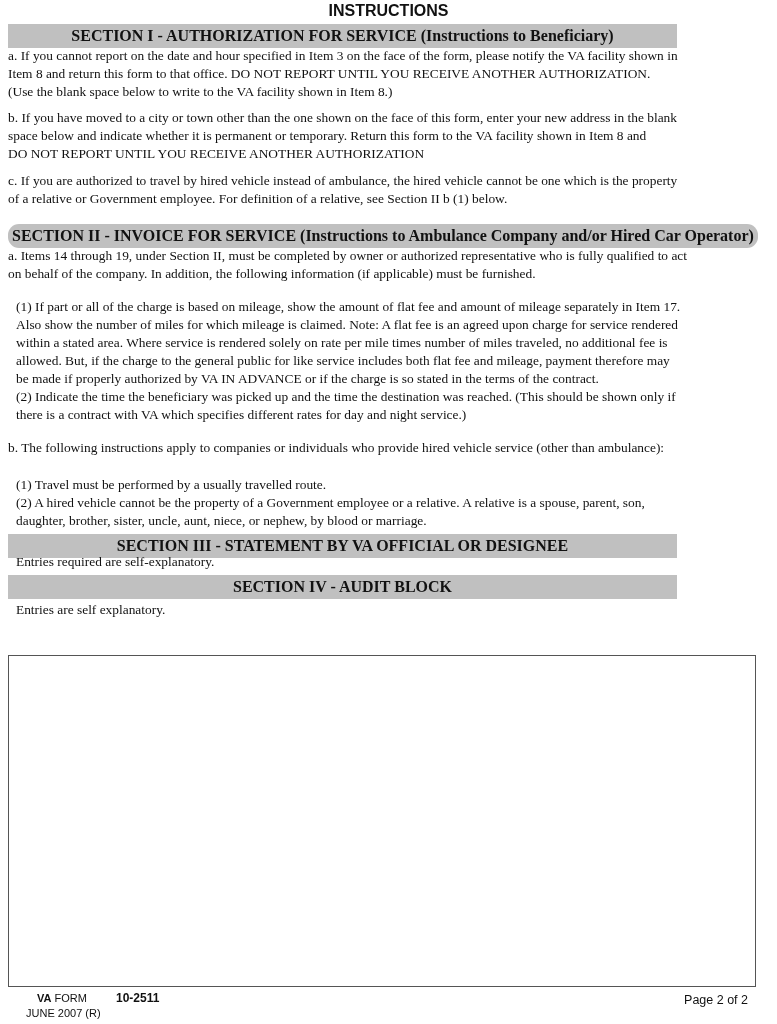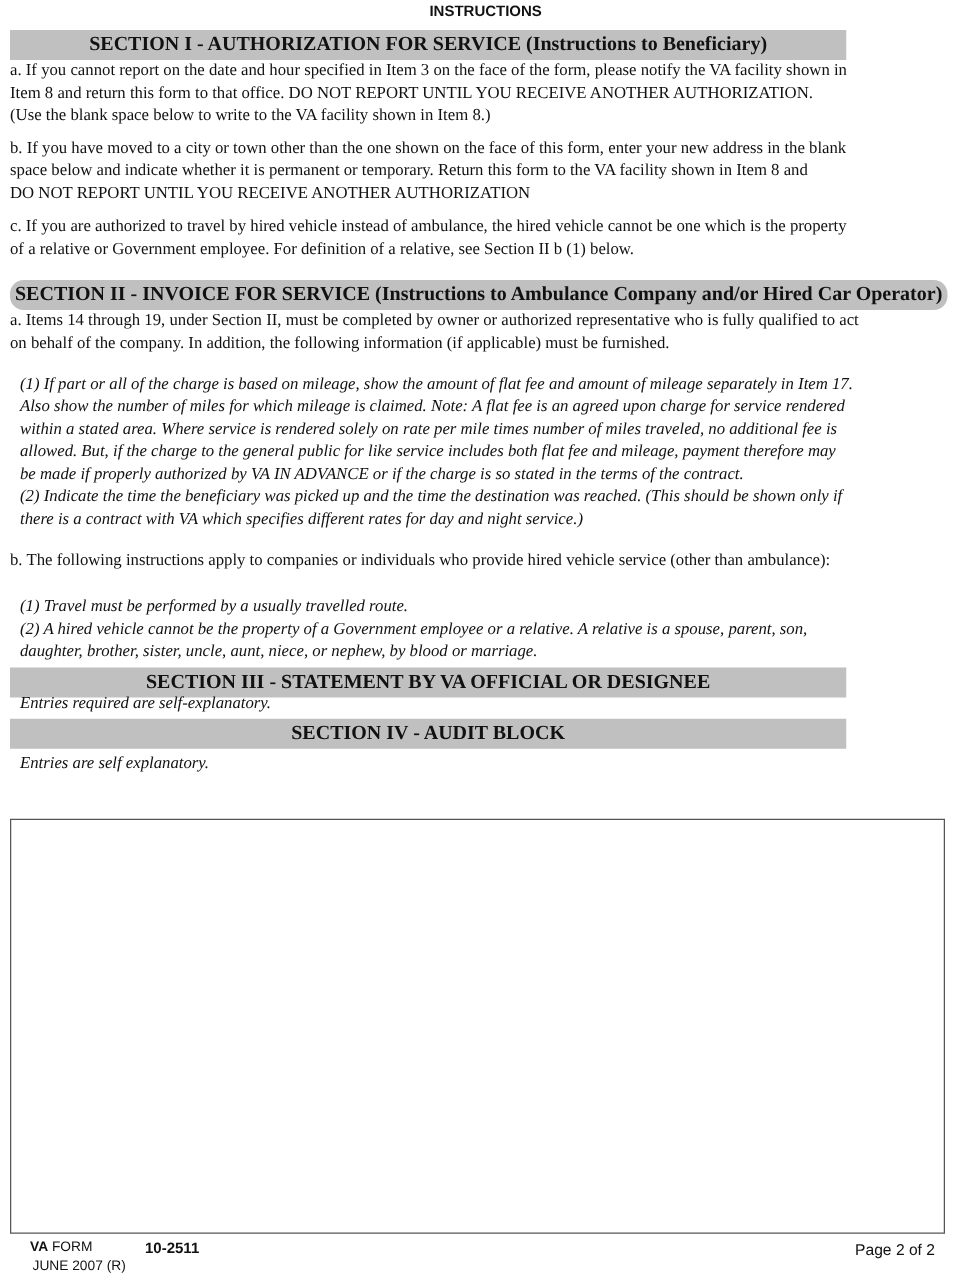--- a/index.html
+++ b/index.html
@@ -1,48 +1,48 @@
 <!DOCTYPE html>
 <html><head>
 <meta charset="utf-8">
 <style>
   html, body { margin: 0; padding: 0; background: #ffffff; }
   body { width: 777px; height: 1024px; position: relative; overflow: hidden; color: #111; }
   .page { position: absolute; left: 0; top: 0; width: 777px; height: 1024px; }
   .title {
     position: absolute; left: 0; top: 2px; width: 777px; text-align: center;
-    font-family: "Liberation Sans", sans-serif; font-weight: bold; font-size: 12px; letter-spacing: 0px;
+    font-family: "Liberation Sans", sans-serif; font-weight: bold; font-size: 16px; letter-spacing: 0px;
   }
   .band {
     position: absolute; left: 8px; width: 669px; height: 24px; background: #c0c0c0;
     font-family: "Liberation Serif", serif; font-weight: bold; font-size: 16px;
     text-align: center; line-height: 24px; white-space: nowrap; overflow: hidden;
   }
   .band.left { text-align: left; padding-left: 4px; width: 746px; }
   .txt {
     position: absolute; left: 8px; width: 760px;
     font-family: "Liberation Serif", serif; font-size: 13.4px; line-height: 18px;
     white-space: pre-line;
   }
-  .txt.ind { left: 16px; width: 752px; font-style: italic; }
+  .txt.ind { left: 16px; width: 752px; }
   .note {
     position: absolute; left: 16px; width: 740px;
     font-family: "Liberation Serif", serif; font-size: 13.4px; line-height: 13px;
   }
   .blank-box {
     position: absolute; left: 8px; top: 655px; width: 748px; height: 332px;
     border: 1px solid #555; box-sizing: border-box; background: #fff;
   }
   .blank-box textarea {
     width: 100%; height: 100%; border: none; resize: none; outline: none; background: transparent;
     font-family: "Liberation Serif", serif; font-size: 13px; padding: 4px; box-sizing: border-box;
   }
   .foot { position: absolute; font-family: "Liberation Sans", sans-serif; color: #111; }
   .foot-va { left: 24px; top: 992px; font-size: 11px; }
-  .foot-va b { font-weight: bold; }
+  .foot-va b { font-weight: bold; margin-left: 13px; }
   .foot-date { left: 26px; top: 1007px; font-size: 11px; }
   .foot-num { left: 116px; top: 991px; font-size: 12px; font-weight: bold; }
   .foot-page { right: 29px; top: 993px; font-size: 12.5px; }
 </style>
 </head>
 <body>
 
 <div class="page">
 
   <div class="title">INSTRUCTIONS</div>

